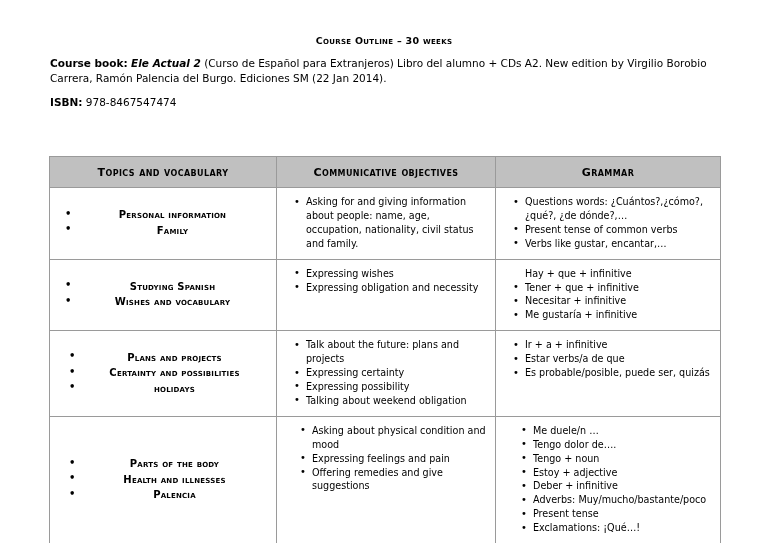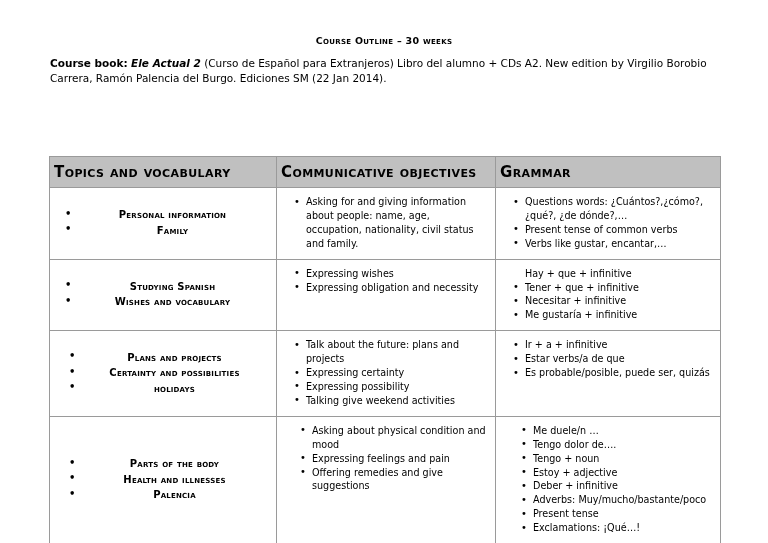--- a/index.html
+++ b/index.html
@@ -64,22 +64,22 @@
   .outline-table col.c3 { width: 225px; }
 
   .outline-table th,
   .outline-table td {
     border: 1px solid #9a9a9a;
     vertical-align: top;
     padding: 0;
   }
   .outline-table thead th {
     background: #c0c0c0;
-    text-align: left;
-    font-size: 15px;
+    text-align: center;
+    font-size: 11px;
     font-weight: bold;
     font-variant: small-caps;
     letter-spacing: 0.4px;
     height: 26px;
     vertical-align: middle;
     padding: 2px 4px;
   }
 
   
   ul.cell-list {
@@ -153,20 +153,23 @@
 
   <div class="meta-block">
 
 
 
     <div class="meta-line">
       <span class="meta-label">Course book:</span>
       <span class="meta-booktitle">Ele Actual 2</span><span> (Curso de Español para Extranjeros) Libro del alumno + CDs A2. New edition by Virgilio Borobio Carrera, Ramón Palencia del Burgo. Ediciones SM (22 Jan 2014).</span>
     </div>
 
+    <div class="meta-line">
+      <span class="meta-label">ISBN:</span><span> 978-8467547474</span>
+    </div>
 
   </div>
 
   <table class="outline-table">
     <colgroup>
       <col class="c1">
         <col class="c2">
         <col class="c3">
     </colgroup>
     <thead>
@@ -240,21 +243,21 @@
                 <li class="bullet">holidays</li>
               </ul>
             </div>
           </td>
           <td class="objectives">
             <div class="cell-pad mid-pad">
               <ul class="cell-list">
                 <li class="bullet">Talk about the future: plans and projects</li>
                 <li class="bullet">Expressing certainty</li>
                 <li class="bullet">Expressing possibility</li>
-                <li class="bullet">Talking give weekend activities</li>
+                <li class="bullet">Talking about weekend obligation</li>
               </ul>
             </div>
           </td>
           <td class="grammar">
             <div class="cell-pad gram-pad">
               <ul class="cell-list">
                 <li class="bullet">Ir + a + infinitive</li>
                 <li class="bullet">Estar verbs/a de que</li>
                 <li class="bullet">Es probable/posible, puede ser, quizás</li>
               </ul>

